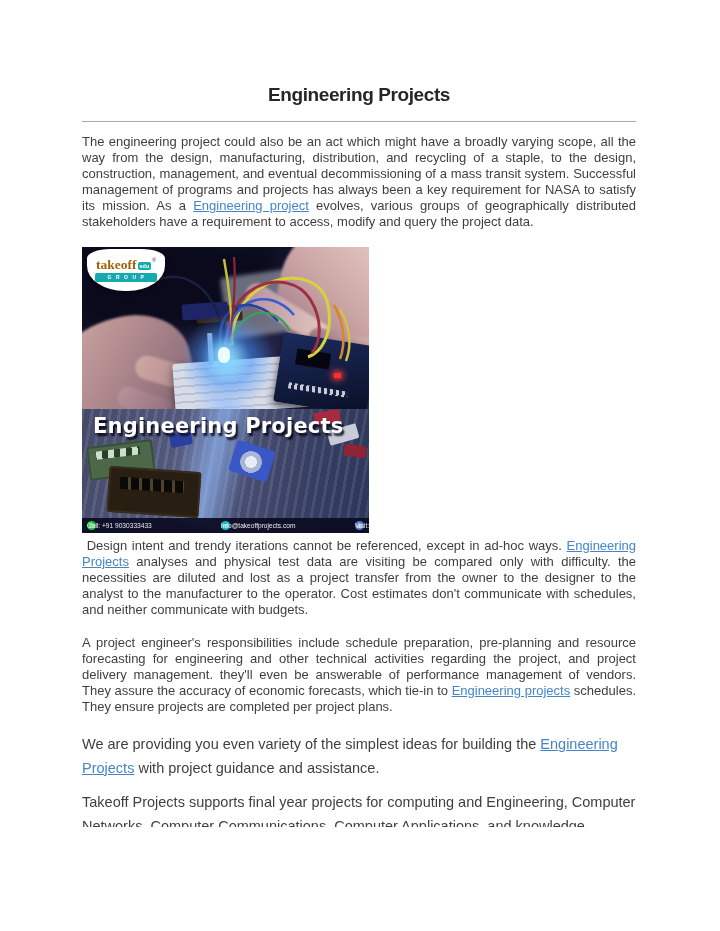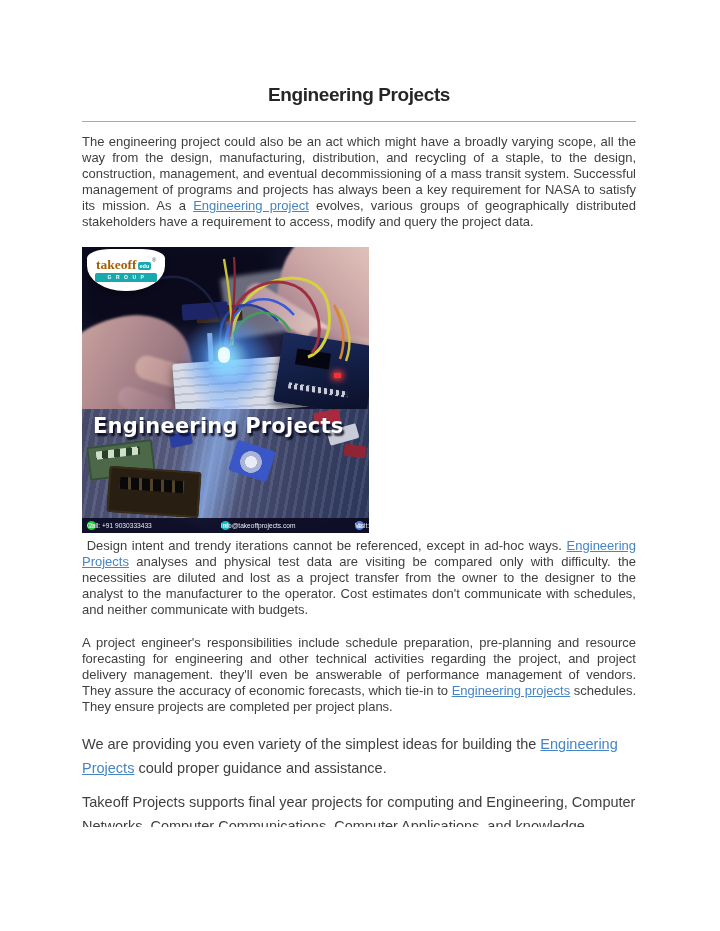--- a/index.html
+++ b/index.html
@@ -189,17 +189,17 @@
       <span class="contact-item">
         <span class="cicon" style="background: rgb(90, 122, 208);">⊕</span>
         <span>Visit: www.takeoffprojects.com</span>
       </span>
     </div>
   </figure>
 
   <div>
       <p class="para justified"><span>&nbsp;Design intent and trendy iterations cannot be referenced, except in ad-hoc ways. </span><a class="doc-link" href="#">Engineering Projects</a><span> analyses and physical test data are visiting be compared only with difficulty. the necessities are diluted and lost as a project transfer from the owner to the designer to the analyst to the manufacturer to the operator. Cost estimates don't communicate with schedules, and neither communicate with budgets.</span></p>
       <p class="para justified extra-after"><span>A project engineer's responsibilities include schedule preparation, pre-planning and resource forecasting for engineering and other technical activities regarding the project, and project delivery management. they'll even be answerable of performance management of vendors. They assure the accuracy of economic forecasts, which tie-in to </span><a class="doc-link" href="#">Engineering projects</a><span> schedules. They ensure projects are completed per project plans.</span></p>
-      <p class="para left-large"><span>We are providing you even variety of the simplest ideas for building the </span><a class="doc-link" href="#">Engineering Projects</a><span> could proper guidance and assistance.</span></p>
+      <p class="para left-large"><span>We are providing you even variety of the simplest ideas for building the </span><a class="doc-link" href="#">Engineering Projects</a><span> with project guidance and assistance.</span></p>
       <p class="para left-large"><span>Takeoff Projects supports final year projects for computing and Engineering, Computer Networks, Computer Communications, Computer Applications, and knowledge Technology streams that cause BS/ME/MTECH/MS/MSC – any Post Graduate degree courses offered by the colleges across India.</span></p>
     </div>
 
 </div>
 
 </body></html>

